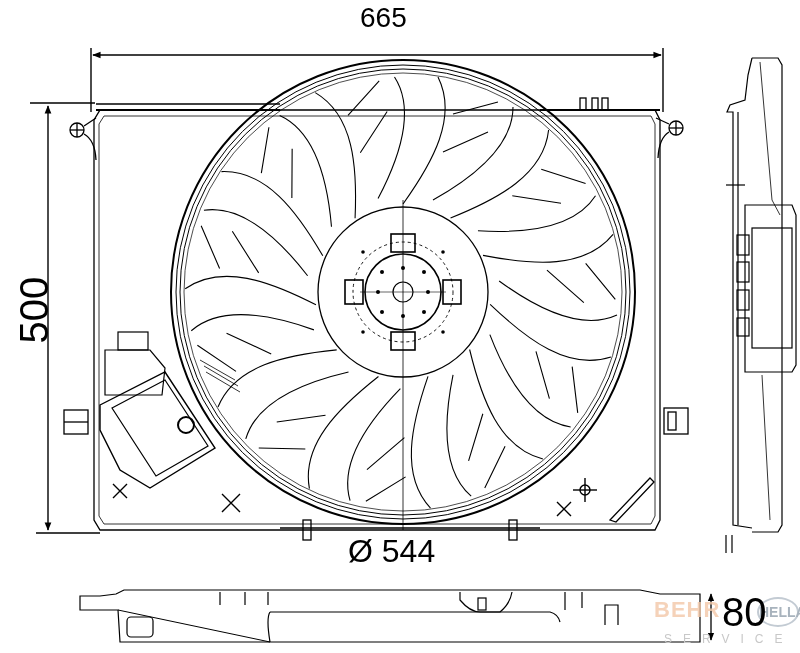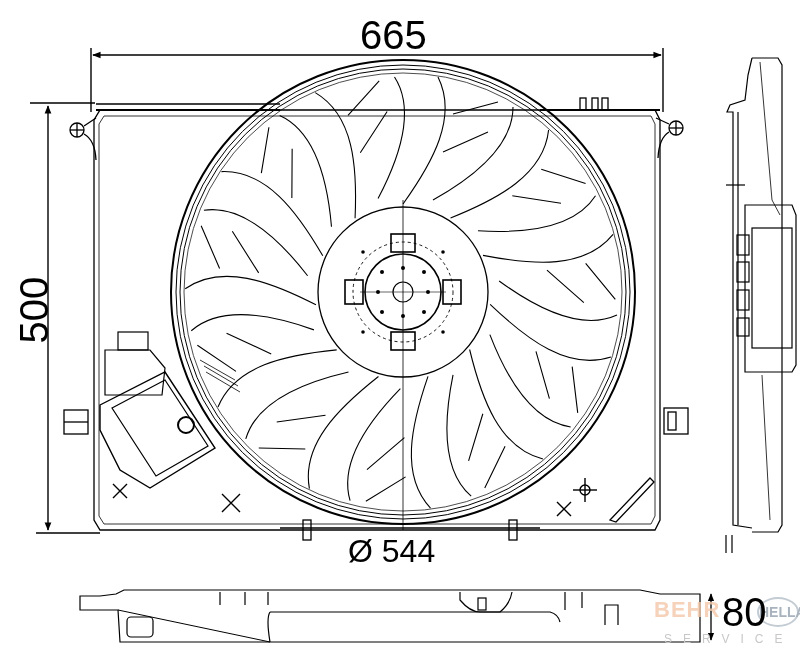--- a/index.html
+++ b/index.html
@@ -1,19 +1,19 @@
 <!DOCTYPE html>
 <html><head>
 <meta charset="utf-8">
 <style>
   html, body { margin: 0; padding: 0; background: #ffffff; }
   body { width: 800px; height: 653px; position: relative; overflow: hidden; font-family: "Liberation Sans", sans-serif; }
   #drawing { position: absolute; left: 0; top: 0; }
   .dim-label { position: absolute; color: #000; font-family: "Liberation Sans", sans-serif; line-height: 1; }
-  .dim-width { left: 360px; top: 15px; font-size: 40px; }
+  .dim-width { left: 360px; top: 4px; font-size: 28px; }
   .dim-height { left: -6px; top: 290px; font-size: 40px; transform: rotate(-90deg); transform-origin: center; width: 80px; text-align: center; }
   .dim-diam { left: 348px; top: 535px; font-size: 32px; }
   .dim-depth { left: 722px; top: 592px; font-size: 40px; }
   .wm { position: absolute; font-family: "Liberation Sans", sans-serif; }
   .wm-behr { left: 654px; top: 597px; font-size: 22px; color: #f3c8a8; font-weight: bold; letter-spacing: 1px; opacity: 0.8; }
   .wm-hella { left: 757px; top: 597px; width: 38px; height: 26px; border: 2px solid #b9c2cc; border-radius: 50%; font-size: 14px; color: #9aa6b2; font-weight: bold; text-align: right; line-height: 26px; opacity: 0.85; }
   .wm-service { left: 664px; top: 632px; font-size: 12px; color: #c8c8c8; letter-spacing: 11px; }
 </style>
 </head>
 <body>

